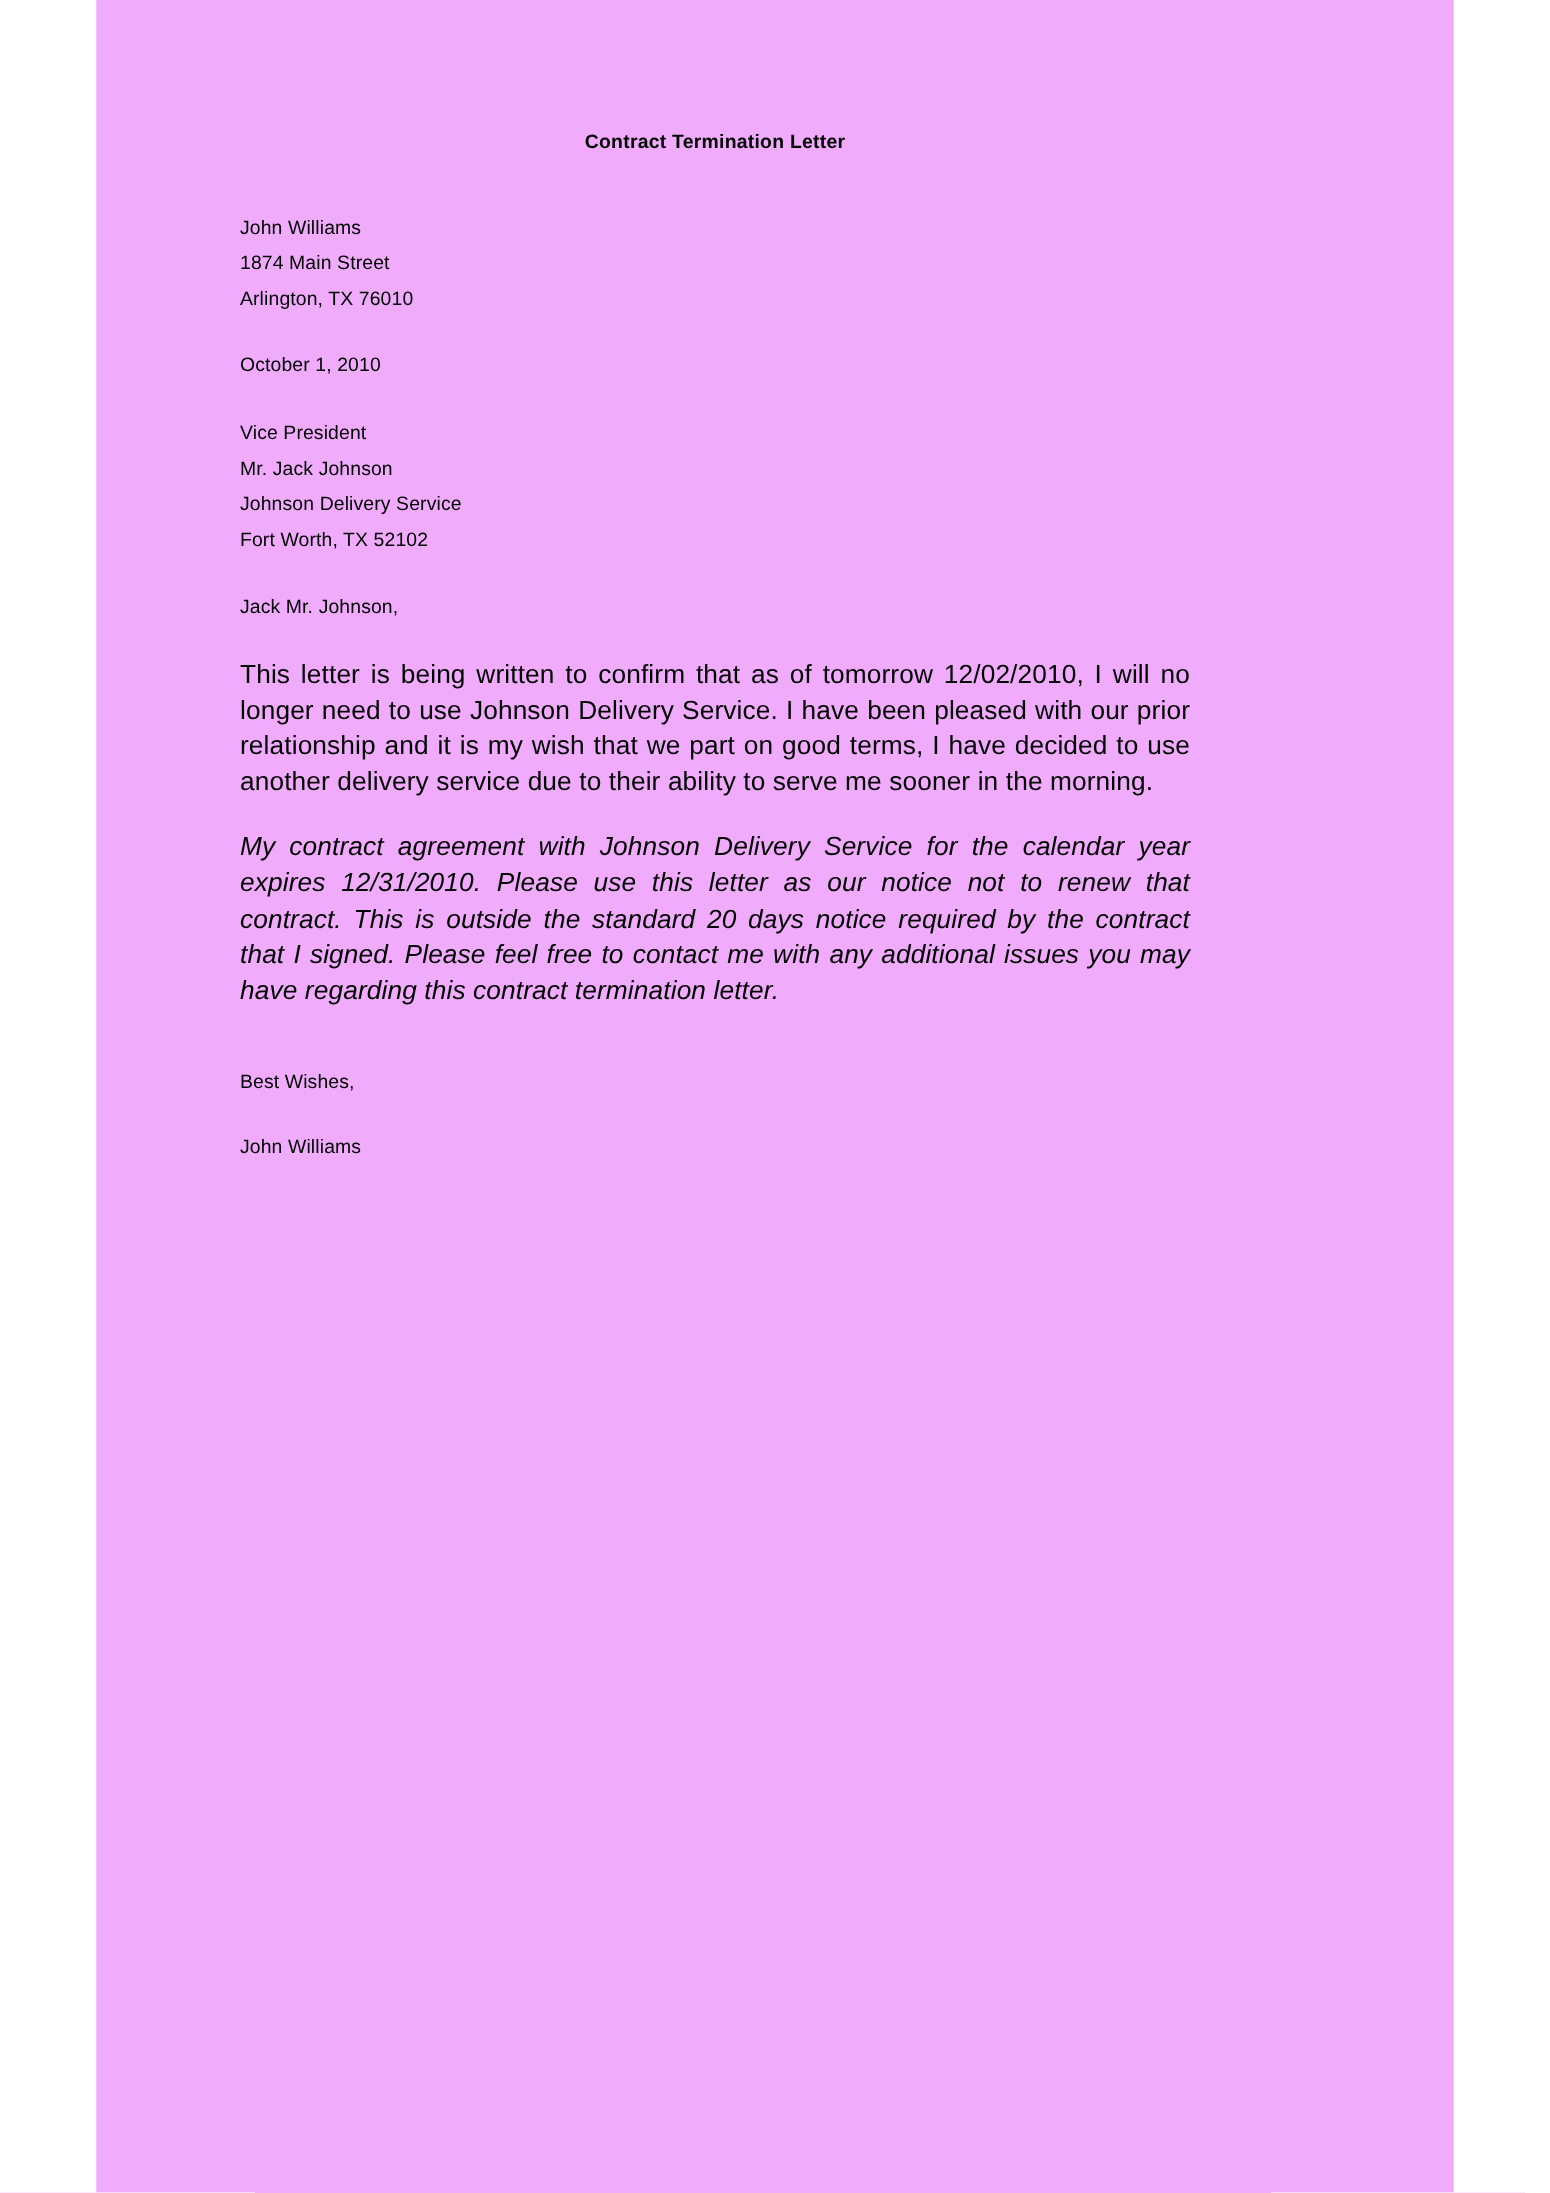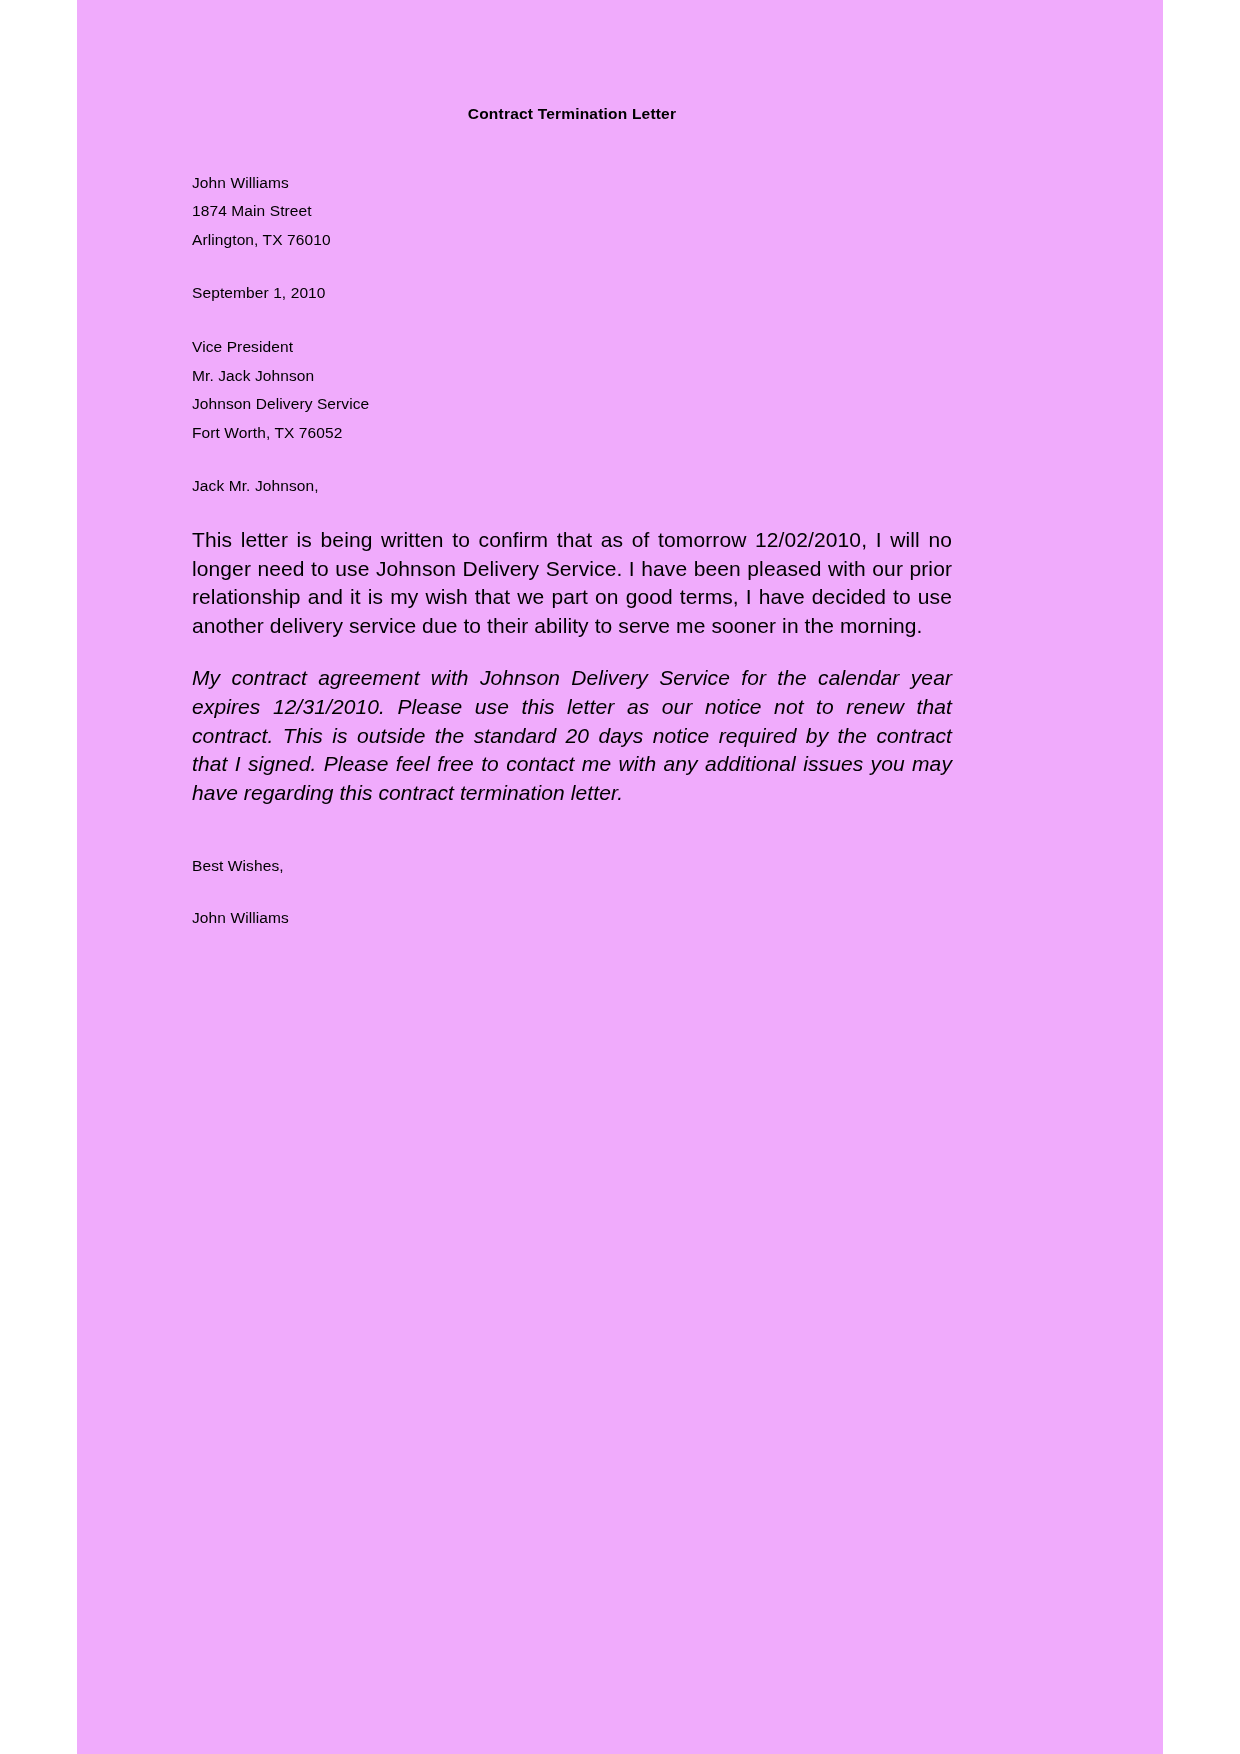--- a/index.html
+++ b/index.html
@@ -109,28 +109,28 @@
 
     <h1 class="doc-title">Contract Termination Letter</h1>
 
     <div class="block sender-block">
       <div class="addr-line">John Williams</div>
       <div class="addr-line">1874 Main Street</div>
       <div class="addr-line">Arlington, TX 76010</div>
     </div>
 
     <div class="block date-block">
-      <div class="date-line">September 1, 2010</div>
+      <div class="date-line">October 1, 2010</div>
     </div>
 
     <div class="block recipient-block">
       <div class="addr-line">Vice President</div>
       <div class="addr-line">Mr. Jack Johnson</div>
       <div class="addr-line">Johnson Delivery Service</div>
-      <div class="addr-line">Fort Worth, TX 76052</div>
+      <div class="addr-line">Fort Worth, TX 52102</div>
     </div>
 
     <div class="block salutation-block">
       <div class="salutation">Jack Mr. Johnson,</div>
     </div>
 
     <div class="block body-block">
       <p class="body-paragraph">This letter is being written to confirm that as of tomorrow 12/02/2010, I will no longer need to use Johnson Delivery Service. I have been pleased with our prior relationship and it is my wish that we part on good terms, I have decided to use another delivery service due to their ability to serve me sooner in the morning.</p>
       <p class="body-paragraph">My contract agreement with Johnson Delivery Service for the calendar year expires 12/31/2010. Please use this letter as our notice not to renew that contract. This is outside the standard 20 days notice required by the contract that I signed. Please feel free to contact me with any additional issues you may have regarding this contract termination letter.</p>
     </div>

